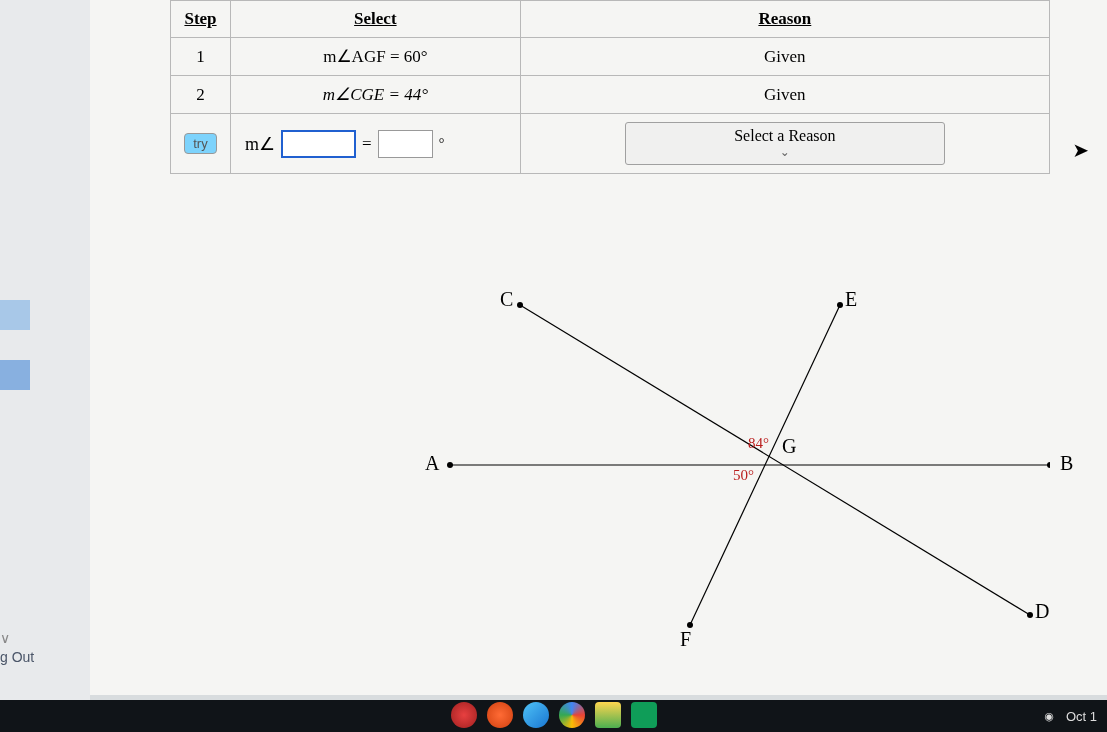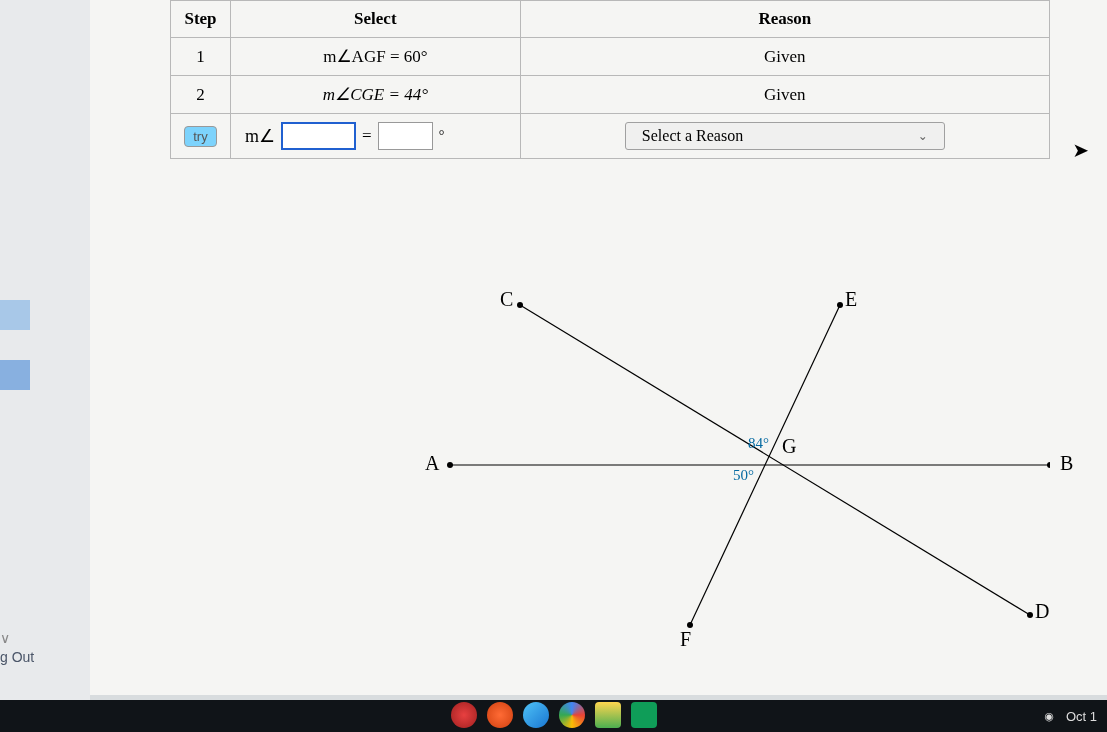--- a/index.html
+++ b/index.html
@@ -45,20 +45,21 @@
   }
   .proof-table th, .proof-table td {
     border: 1px solid #b8b8b8;
     padding: 8px 10px;
     text-align: center;
     font-size: 17px;
     background: #f5f5f3;
   }
   .proof-table th {
     font-weight: bold;
+    text-decoration: underline;
   }
   .step-col { width: 60px; }
   .angle-col { width: 290px; }
   .reason-col { width: 530px; }
   .try-btn {
     display: inline-block;
     border: 1px solid #999;
     border-radius: 4px;
     padding: 2px 8px;
     font-size: 13px;
@@ -81,45 +82,46 @@
   }
   .angle-val-input {
     border: 1px solid #999;
     width: 55px; height: 28px;
     background: #fff;
   }
   .deg-symbol { font-size: 14px; vertical-align: top; }
   .reason-select {
     border: 1px solid #a0a0a0;
     border-radius: 3px;
-    padding: 4px 16px;
+    padding: 4px 8px;
     width: 320px;
     display: flex;
     justify-content: space-between;
     align-items: center;
     font-size: 16px;
     background: #f0f0ef;
     margin: 0 auto;
+    flex-direction: column;
   }
   .chev { font-size: 12px; color: #666; }
   .diagram {
     position: absolute;
     left: 260px; top: 270px;
     width: 700px; height: 380px;
   }
   .pt-label {
     position: absolute;
     font-size: 20px;
     font-family: "Times New Roman", serif;
     color: #000;
   }
   .angle-label {
     position: absolute;
     font-size: 15px;
-    color: #0369a1;
+    color: #b91c1c;
   }
   .taskbar {
     position: absolute;
     left: 0; bottom: 0;
     width: 1107px; height: 32px;
     background: #101418;
     display: flex;
     align-items: center;
   }
   .taskbar-center {

